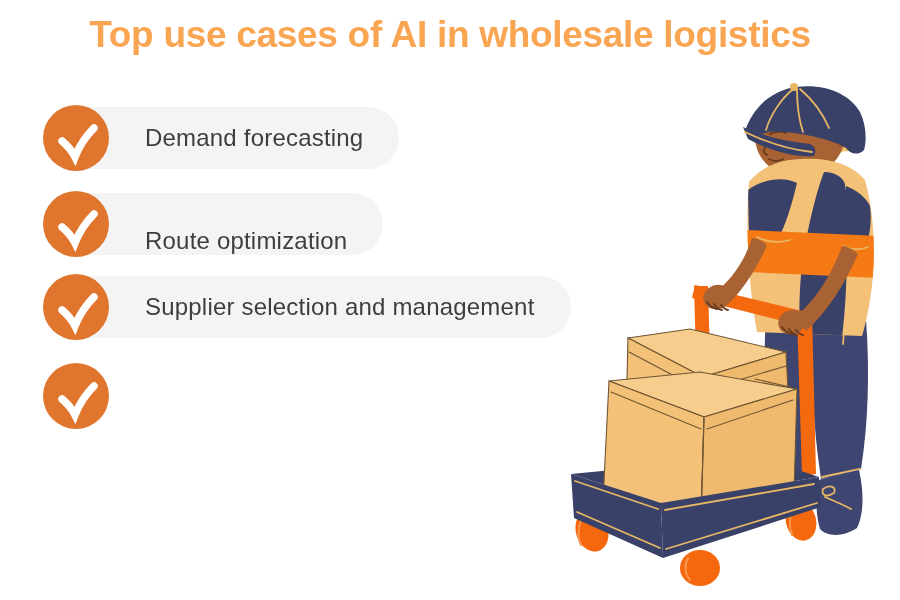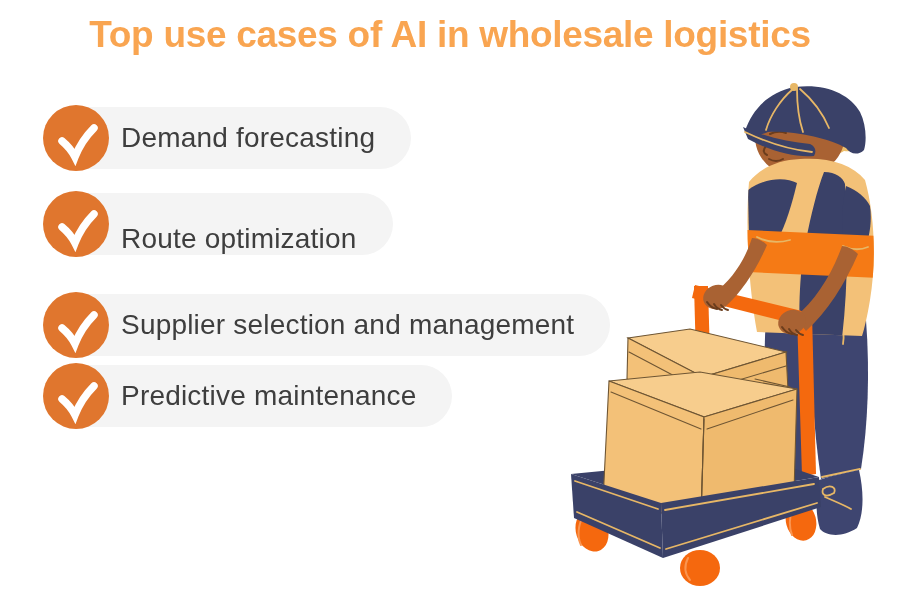--- a/index.html
+++ b/index.html
@@ -47,31 +47,31 @@
     left:0;
     height:62px;
     background:var(--pill-background);
     border-radius:34px;
     display:inline-flex;
     align-items:center;
     white-space:nowrap;
   }
   .pill-0{top:107px;}
   .pill-1{top:193px;align-items:flex-end;}
-  .pill-2{top:294px;}
+  .pill-2{top:276px;}
   .pill-3{top:365px;}
   .check-badge{
     position:absolute;
     left:-2px;top:-2px;
     width:66px;height:66px;
   }
   .pill-label{
-    padding-left:76px;
+    padding-left:100px;
     padding-right:36px;
-    font-size:28px;
+    font-size:24px;
     letter-spacing:0.2px;
     color:var(--item-text);
   }
   
   .f-navy{fill:var(--navy);}
   .f-pants{fill:var(--pants-navy);}
   .f-skin{fill:var(--skin-brown);}
   .f-skinsh{fill:var(--skin-shadow);}
   .f-tan{fill:var(--tan);}
   .f-tanl{fill:var(--tan-light);}
@@ -238,17 +238,16 @@
         <path d="M19 36 C25 41 29 46 32 52 C37 39 45 29 51 23" stroke="#ffffff" stroke-width="7.5" fill="none" stroke-linecap="round"></path>
       </svg>
       <span class="pill-label">Supplier selection and management</span>
     </div>
 
     <div class="pill pill-3">
       <svg class="check-badge" viewBox="0 0 66 66">
         <circle cx="33" cy="33" r="33" fill="var(--check-circle-orange)"></circle>
         <path d="M19 36 C25 41 29 46 32 52 C37 39 45 29 51 23" stroke="#ffffff" stroke-width="7.5" fill="none" stroke-linecap="round"></path>
       </svg>
-      <span class="pill-label">Predictive maintenance</span>
     </div>
 
   </div>
 </div>
 
 </body></html>

